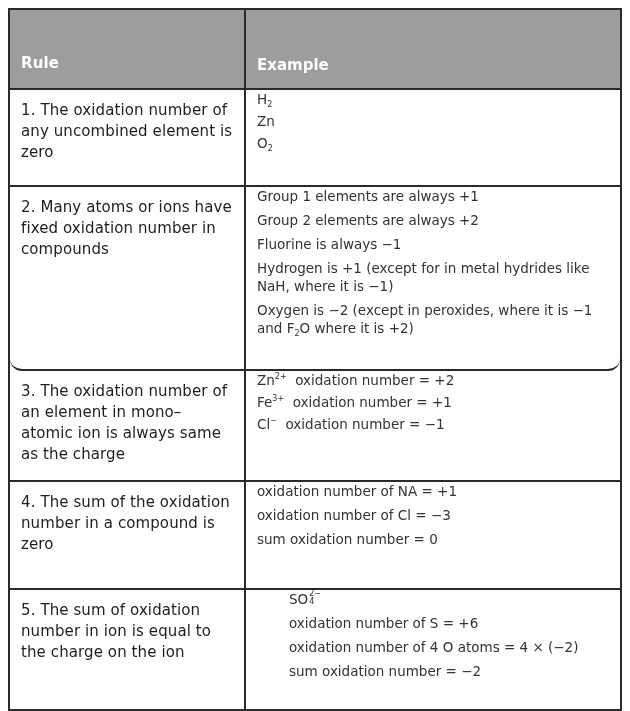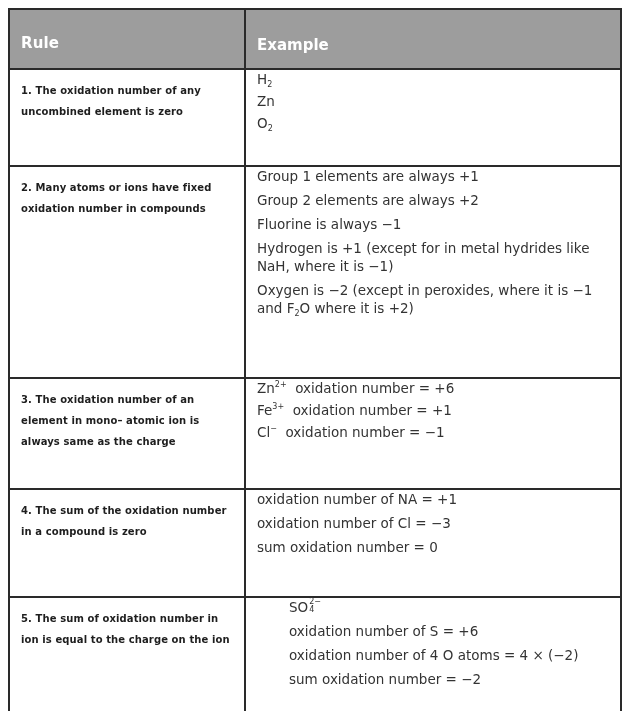--- a/index.html
+++ b/index.html
@@ -29,36 +29,36 @@
       box-sizing: border-box;
     }
     .row:last-child { border-bottom: none; gap: 32px; }
     .cell-rule {
       width: 236px;
       flex: 0 0 236px;
       border-right: 2px solid #2a2a2a;
       box-sizing: border-box;
       padding: 10px 10px 8px 11px;
       color: #1e1e1e;
-      font-size: 10px;
-      font-weight: bold;
+      font-size: 15px;
+      font-weight: normal;
       line-height: 21px;
       letter-spacing: 0.1px;
     }
     .cell-example {
       flex: 1;
       box-sizing: border-box;
       padding: 0 10px 8px 11px;
       color: #333333;
       font-size: 13.5px;
       line-height: 18px;
     }
     .header-row {
       background: #9d9d9d;
-      height: 60px;
+      height: 80px;
     }
     .header-row .cell-rule,
     .header-row .cell-example {
       color: #ffffff;
       font-weight: bold;
       font-size: 15px;
       display: flex;
       align-items: flex-end;
       padding-bottom: 14px;
     }
@@ -70,21 +70,21 @@
     sup { font-size: 8px; vertical-align: 6px; line-height: 0; }
     .stack-wrap {
       display: inline-flex;
       flex-direction: column;
       font-size: 8px;
       line-height: 8px;
       vertical-align: top;
       margin-left: 1px;
     }
     .row-1 { height: 97px; }
-    .row-2 { height: 212px; }
+    .row-2 { height: 184px; border-radius: 12px; }
     .row-3 { height: 111px; }
     .row-4 { height: 108px; }
     .row-5 { height: 119px; }
   </style>
 </head>
 <body>
 
 <div class="table">
 
   <div class="row header-row">
@@ -108,21 +108,21 @@
       <div class="ex-line">Group 2 elements are always +2</div>
       <div class="ex-line">Fluorine is always −1</div>
       <div class="ex-line">Hydrogen is +1 (except for in metal hydrides like NaH, where it is −1)</div>
       <div class="ex-line"><span>Oxygen is −2 (except in peroxides, where it is −1 and F</span><sub>2</sub><span>O where it is +2)</span></div>
     </div>
   </div>
 
   <div class="row row-3">
     <div class="cell-rule">3. The oxidation number of an element in mono– atomic ion is always same as the charge</div>
     <div class="cell-example">
-      <div class="ex-line tight"><span>Zn</span><sup>2+</sup>&nbsp; <span>oxidation number = +6</span></div>
+      <div class="ex-line tight"><span>Zn</span><sup>2+</sup>&nbsp; <span>oxidation number = +2</span></div>
       <div class="ex-line tight"><span>Fe</span><sup>3+</sup>&nbsp; <span>oxidation number = +1</span></div>
       <div class="ex-line tight"><span>Cl</span><sup>−</sup>&nbsp; <span>oxidation number = −1</span></div>
     </div>
   </div>
 
   <div class="row row-4">
     <div class="cell-rule">4. The sum of the oxidation number in a compound is zero</div>
     <div class="cell-example">
       <div class="ex-line">oxidation number of NA = +1</div>
       <div class="ex-line">oxidation number of Cl = −3</div>

